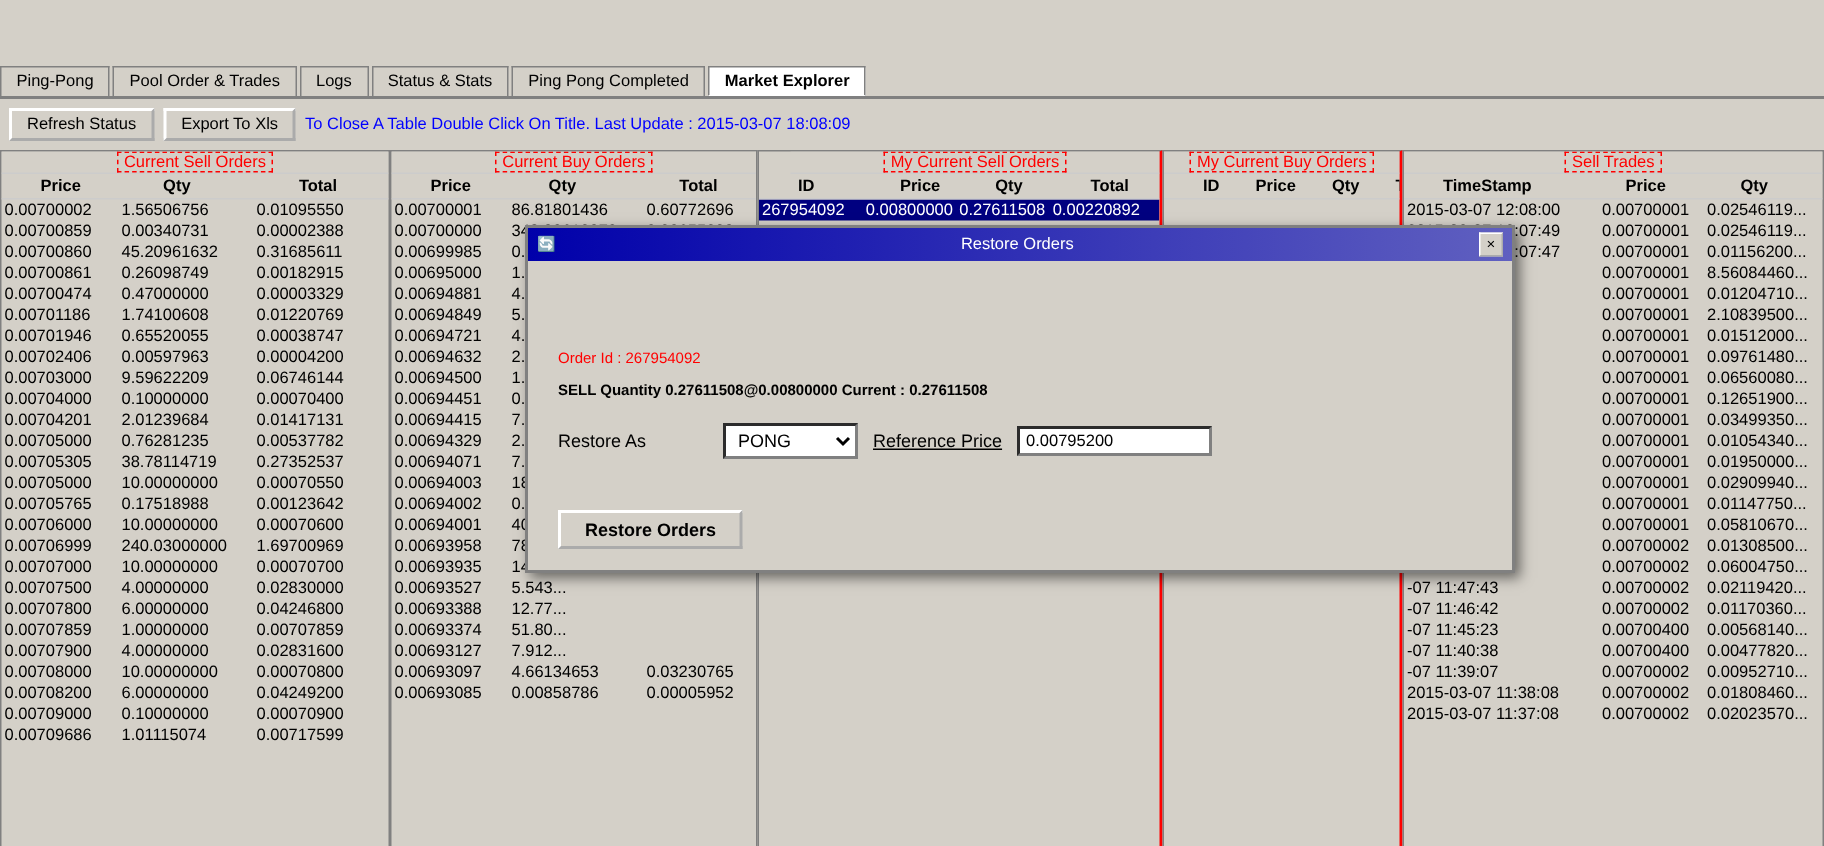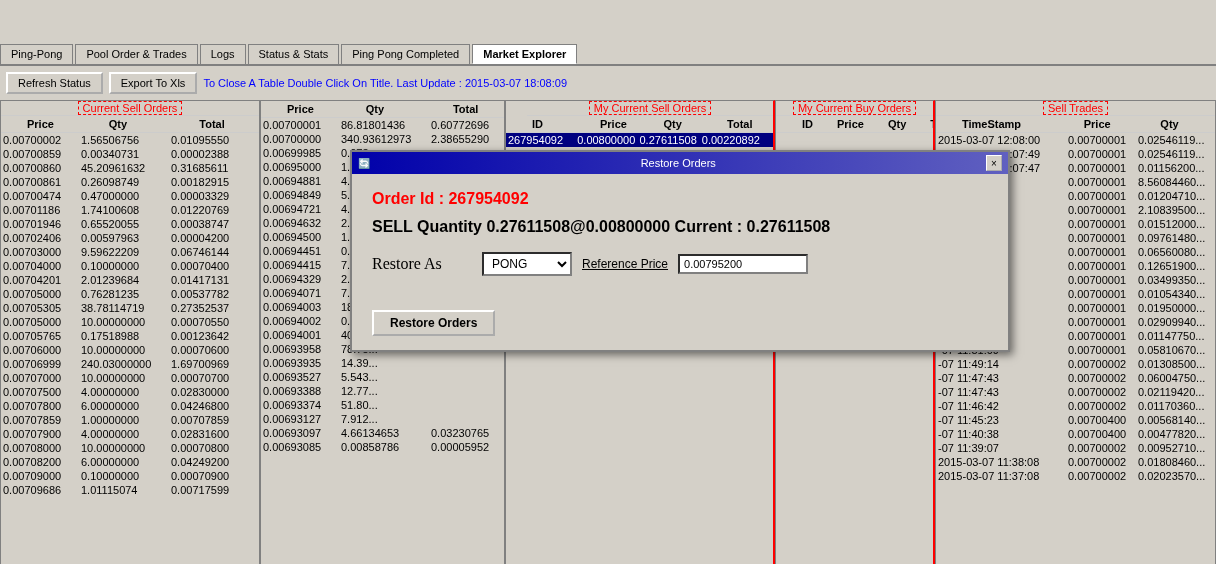--- a/index.html
+++ b/index.html
@@ -70,24 +70,24 @@
     .tbl-body::-webkit-scrollbar-track { background: #d4d0c8; }
     .tbl-body::-webkit-scrollbar-thumb { background: #a0a0a0; border: 1px solid #808080; }
 
     
     .modal-overlay { position: fixed; top: 0; left: 0; width: 100%; height: 100%; z-index: 100; }
     .modal { position: absolute; top: 150px; left: 350px; width: 660px; background: #d4d0c8; border: 2px solid #808080; box-shadow: 3px 3px 8px rgba(0,0,0,0.5); }
     .modal-titlebar { background: linear-gradient(to right, #0000aa, #6060c0); color: #fff; padding: 3px 6px; display: flex; justify-content: space-between; align-items: center; }
     .modal-titlebar .title-icon { font-size: 10px; }
     .modal-close { background: #d4d0c8; border: 1px outset #fff; width: 16px; height: 16px; cursor: pointer; font-size: 10px; display: flex; align-items: center; justify-content: center; }
     .modal-body { padding: 16px 20px; }
-    .modal-order-id { color: #f00; font-size: 16px; font-weight: bold; margin-bottom: 10px; }
-    .modal-sell-qty { font-size: 16px; font-weight: bold; margin-bottom: 16px; }
+    .modal-order-id { color: #f00; font-size: 10px; font-weight: normal; margin-bottom: 10px; margin-top: 44px; }
+    .modal-sell-qty { font-size: 10px; font-weight: bold; margin-bottom: 16px; }
     .modal-row { display: flex; align-items: center; margin-bottom: 10px; gap: 10px; }
-    .modal-label { width: 100px; font-size: 16px; font-family: Liberation Serif, serif; }
+    .modal-label { width: 100px; font-size: 12px; }
     .modal-select { padding: 2px 4px; border: 2px inset #808080; background: #fff; width: 90px; font-size: 12px; }
     .modal-ref-label { font-size: 12px; text-decoration: underline; }
     .modal-ref-input { border: 2px inset #808080; background: #fff; padding: 2px 4px; width: 130px; font-size: 11px; }
     .modal-footer { padding: 8px 20px 14px; }
     .modal-restore-btn { padding: 4px 16px; border: 2px outset #fff; background: #d4d0c8; cursor: pointer; font-size: 12px; font-weight: bold; color: #000; }
   </style>
 </head>
 <body>
 
 <div class="tab-bar">
@@ -247,20 +247,23 @@
         </div>
         <div class="tbl-row">
           <span class="cs-price">0.00709686</span>
           <span class="cs-qty">1.01115074</span>
           <span class="cs-total">0.00717599</span>
         </div>
       </div>
   </div>
 
   <div class="panel col-current-buy">
+    <div class="panel-title">
+      <span>Current Buy Orders</span>
+    </div>
     <div class="tbl-header">
       <span class="cb-price">Price</span>
       <span class="cb-qty">Qty</span>
       <span class="cb-total">Total</span>
     </div>
     <div class="tbl-body" id="cbo-body">
     <div class="tbl-row">
           <span class="cb-price">0.00700001</span>
           <span class="cb-qty">86.81801436</span>
           <span class="cb-total">0.60772696</span>

